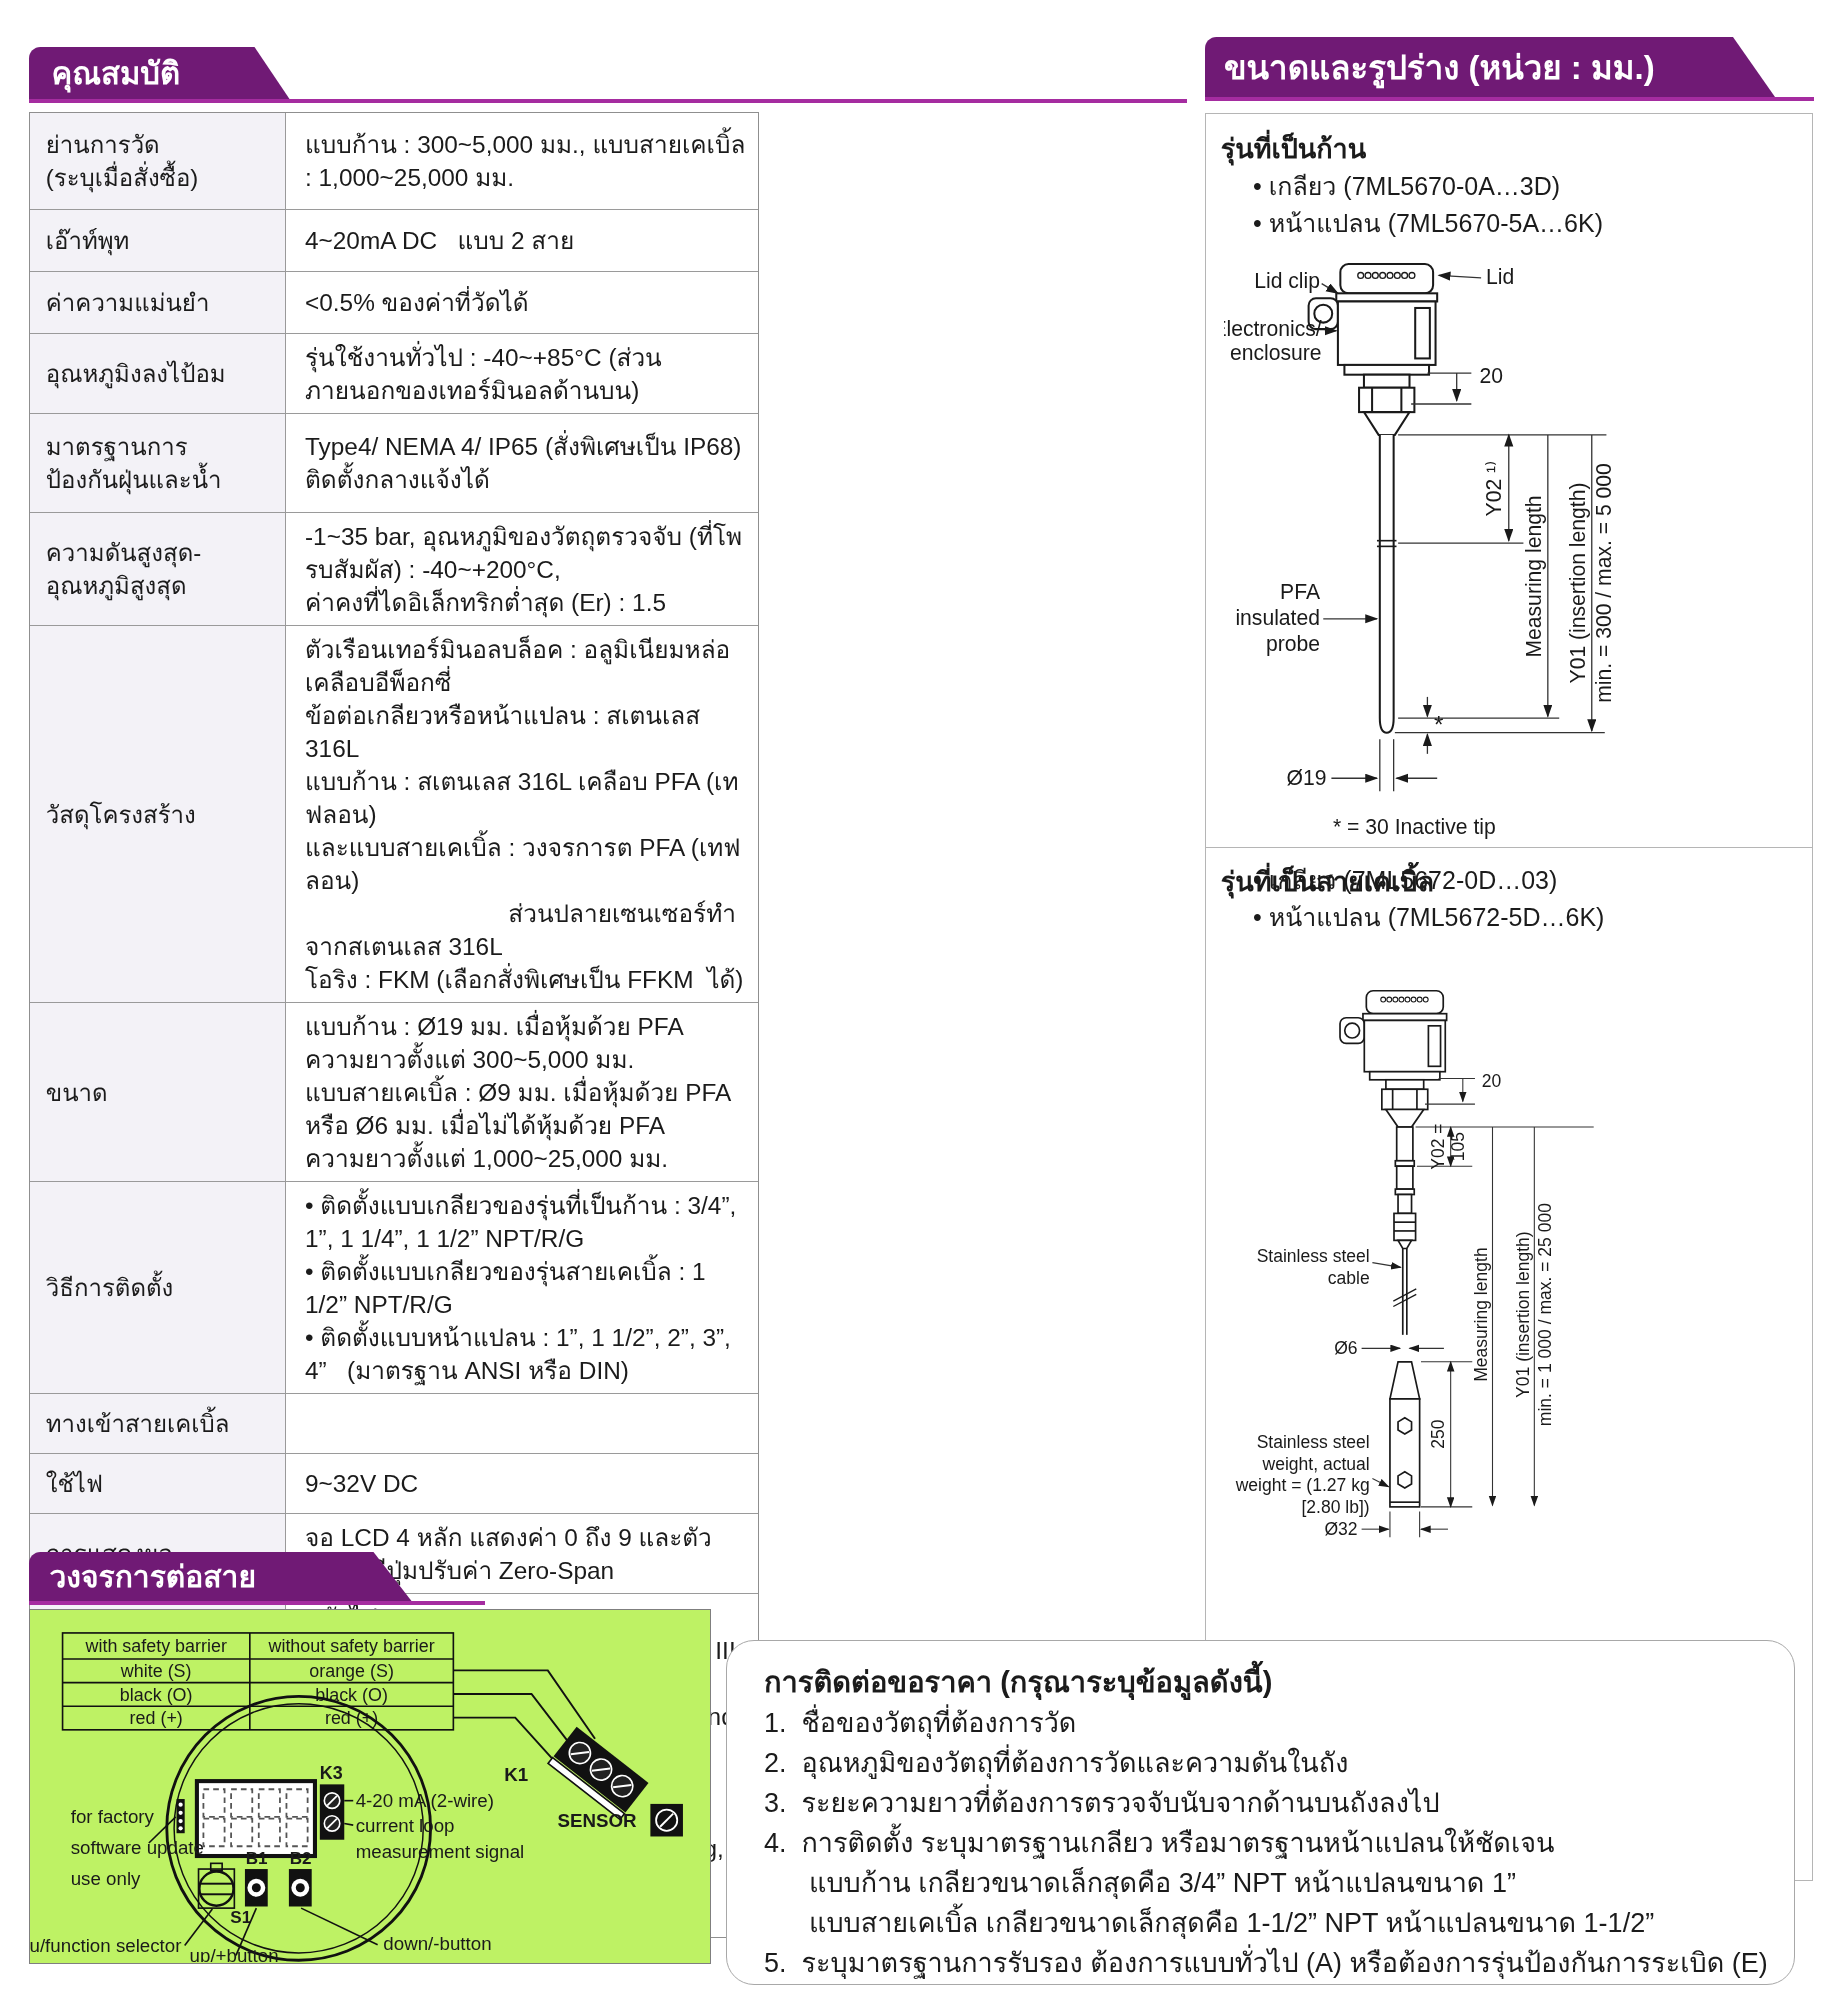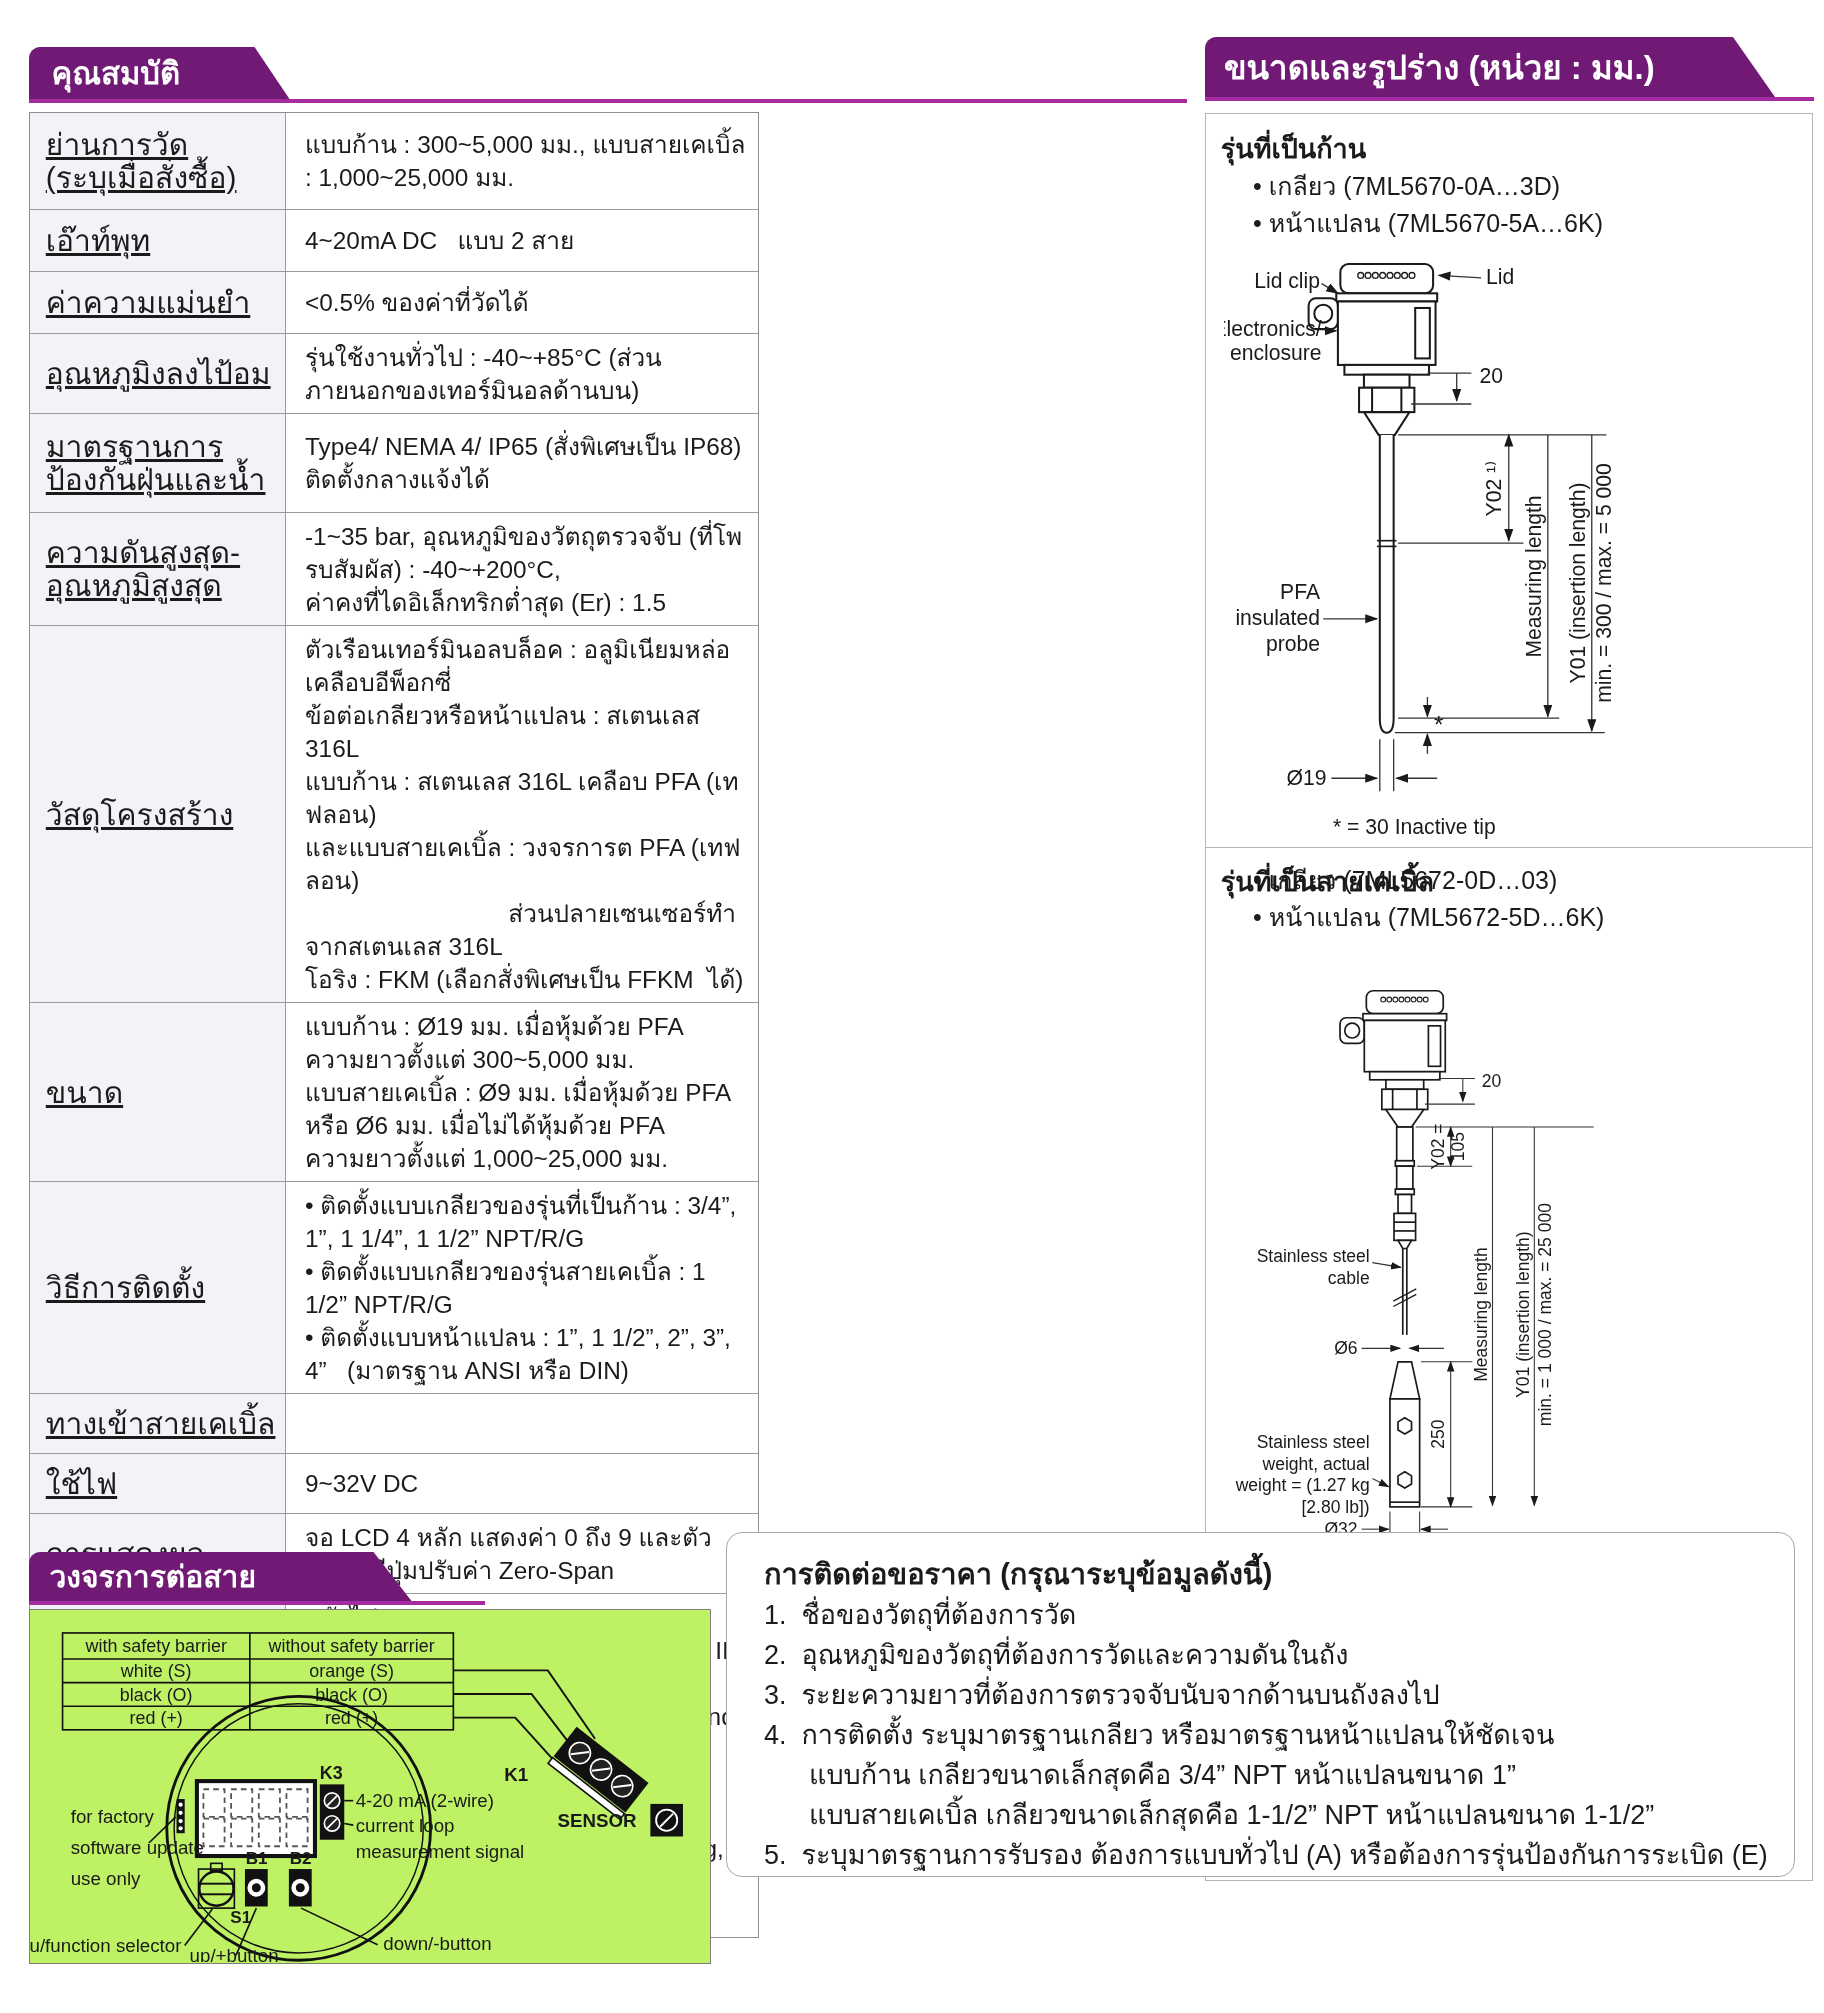--- a/index.html
+++ b/index.html
@@ -18,21 +18,21 @@
   
   #specs-table{
     position:absolute;left:28.5px;top:112px;width:730px;
     border:1.6px solid #8f8f8f;box-sizing:border-box;
   }
   .spec-row{display:flex;border-bottom:0.8px solid #9a9a9a;}
   .spec-row:last-child{border-bottom:none;}
   .spec-label{
     width:256px;flex:0 0 256px;background:#f3f2f7;border-right:0.8px solid #9a9a9a;
     padding:6.5px 8.1px 6.5px 16.3px;box-sizing:border-box;
-    display:flex;align-items:center;font-size:30px;line-height:33px;white-space:pre-wrap;text-decoration:underline;
+    display:flex;align-items:center;font-size:24px;line-height:33px;white-space:pre-wrap;
   }
   .spec-value{
     flex:1;background:#fff;padding:6.5px 11.4px 6.5px 19.5px;box-sizing:border-box;
     display:flex;align-items:center;font-size:24.4px;line-height:33px;white-space:pre-wrap;
   }
   .spec-row:nth-child(1){min-height:96px}
   .spec-row:nth-child(2){min-height:61px}
   .spec-row:nth-child(3){min-height:61px}
   .spec-row:nth-child(4){min-height:61px}
   .spec-row:nth-child(5){min-height:98px}
@@ -54,22 +54,22 @@
   .dims-divider{position:absolute;left:0;width:100%;border-top:1.6px solid #b5b5b5;}
   svg text{font-family:"Liberation Sans","DejaVu Sans",sans-serif;fill:#1a1a1a;}
   .serif-label{font-family:"Liberation Serif","DejaVu Serif",serif;}
   
   #wiring-box{
     position:absolute;left:28.5px;top:1609px;width:682px;height:355px;
     border:1.6px solid #7f7f7f;box-sizing:border-box;background:#bef264;
   }
   
   #contact-box{
-    position:absolute;left:726px;top:1532px;width:1069px;height:345px;
-    border:1.6px solid #a8a8a8;border-radius:16px;box-sizing:border-box;
+    position:absolute;left:726px;top:1640px;width:1069px;height:345px;
+    border:1.6px solid #a8a8a8;border-radius:28px;box-sizing:border-box;
     background:#fff;padding:21px 16.3px 16.3px 37px;
   }
   #contact-title{font-size:29px;font-weight:bold;line-height:41px;}
   #contact-items{font-size:27px;line-height:40px;white-space:pre-wrap;}
 </style>
 </head>
 <body>
 
 <div class="sec-header" style="left:28.5px;top:47px;width:1158px;">
   <div class="sec-tab" style="width:261px;height:52px;font-size:31px;padding-left:23px;box-sizing:border-box;

